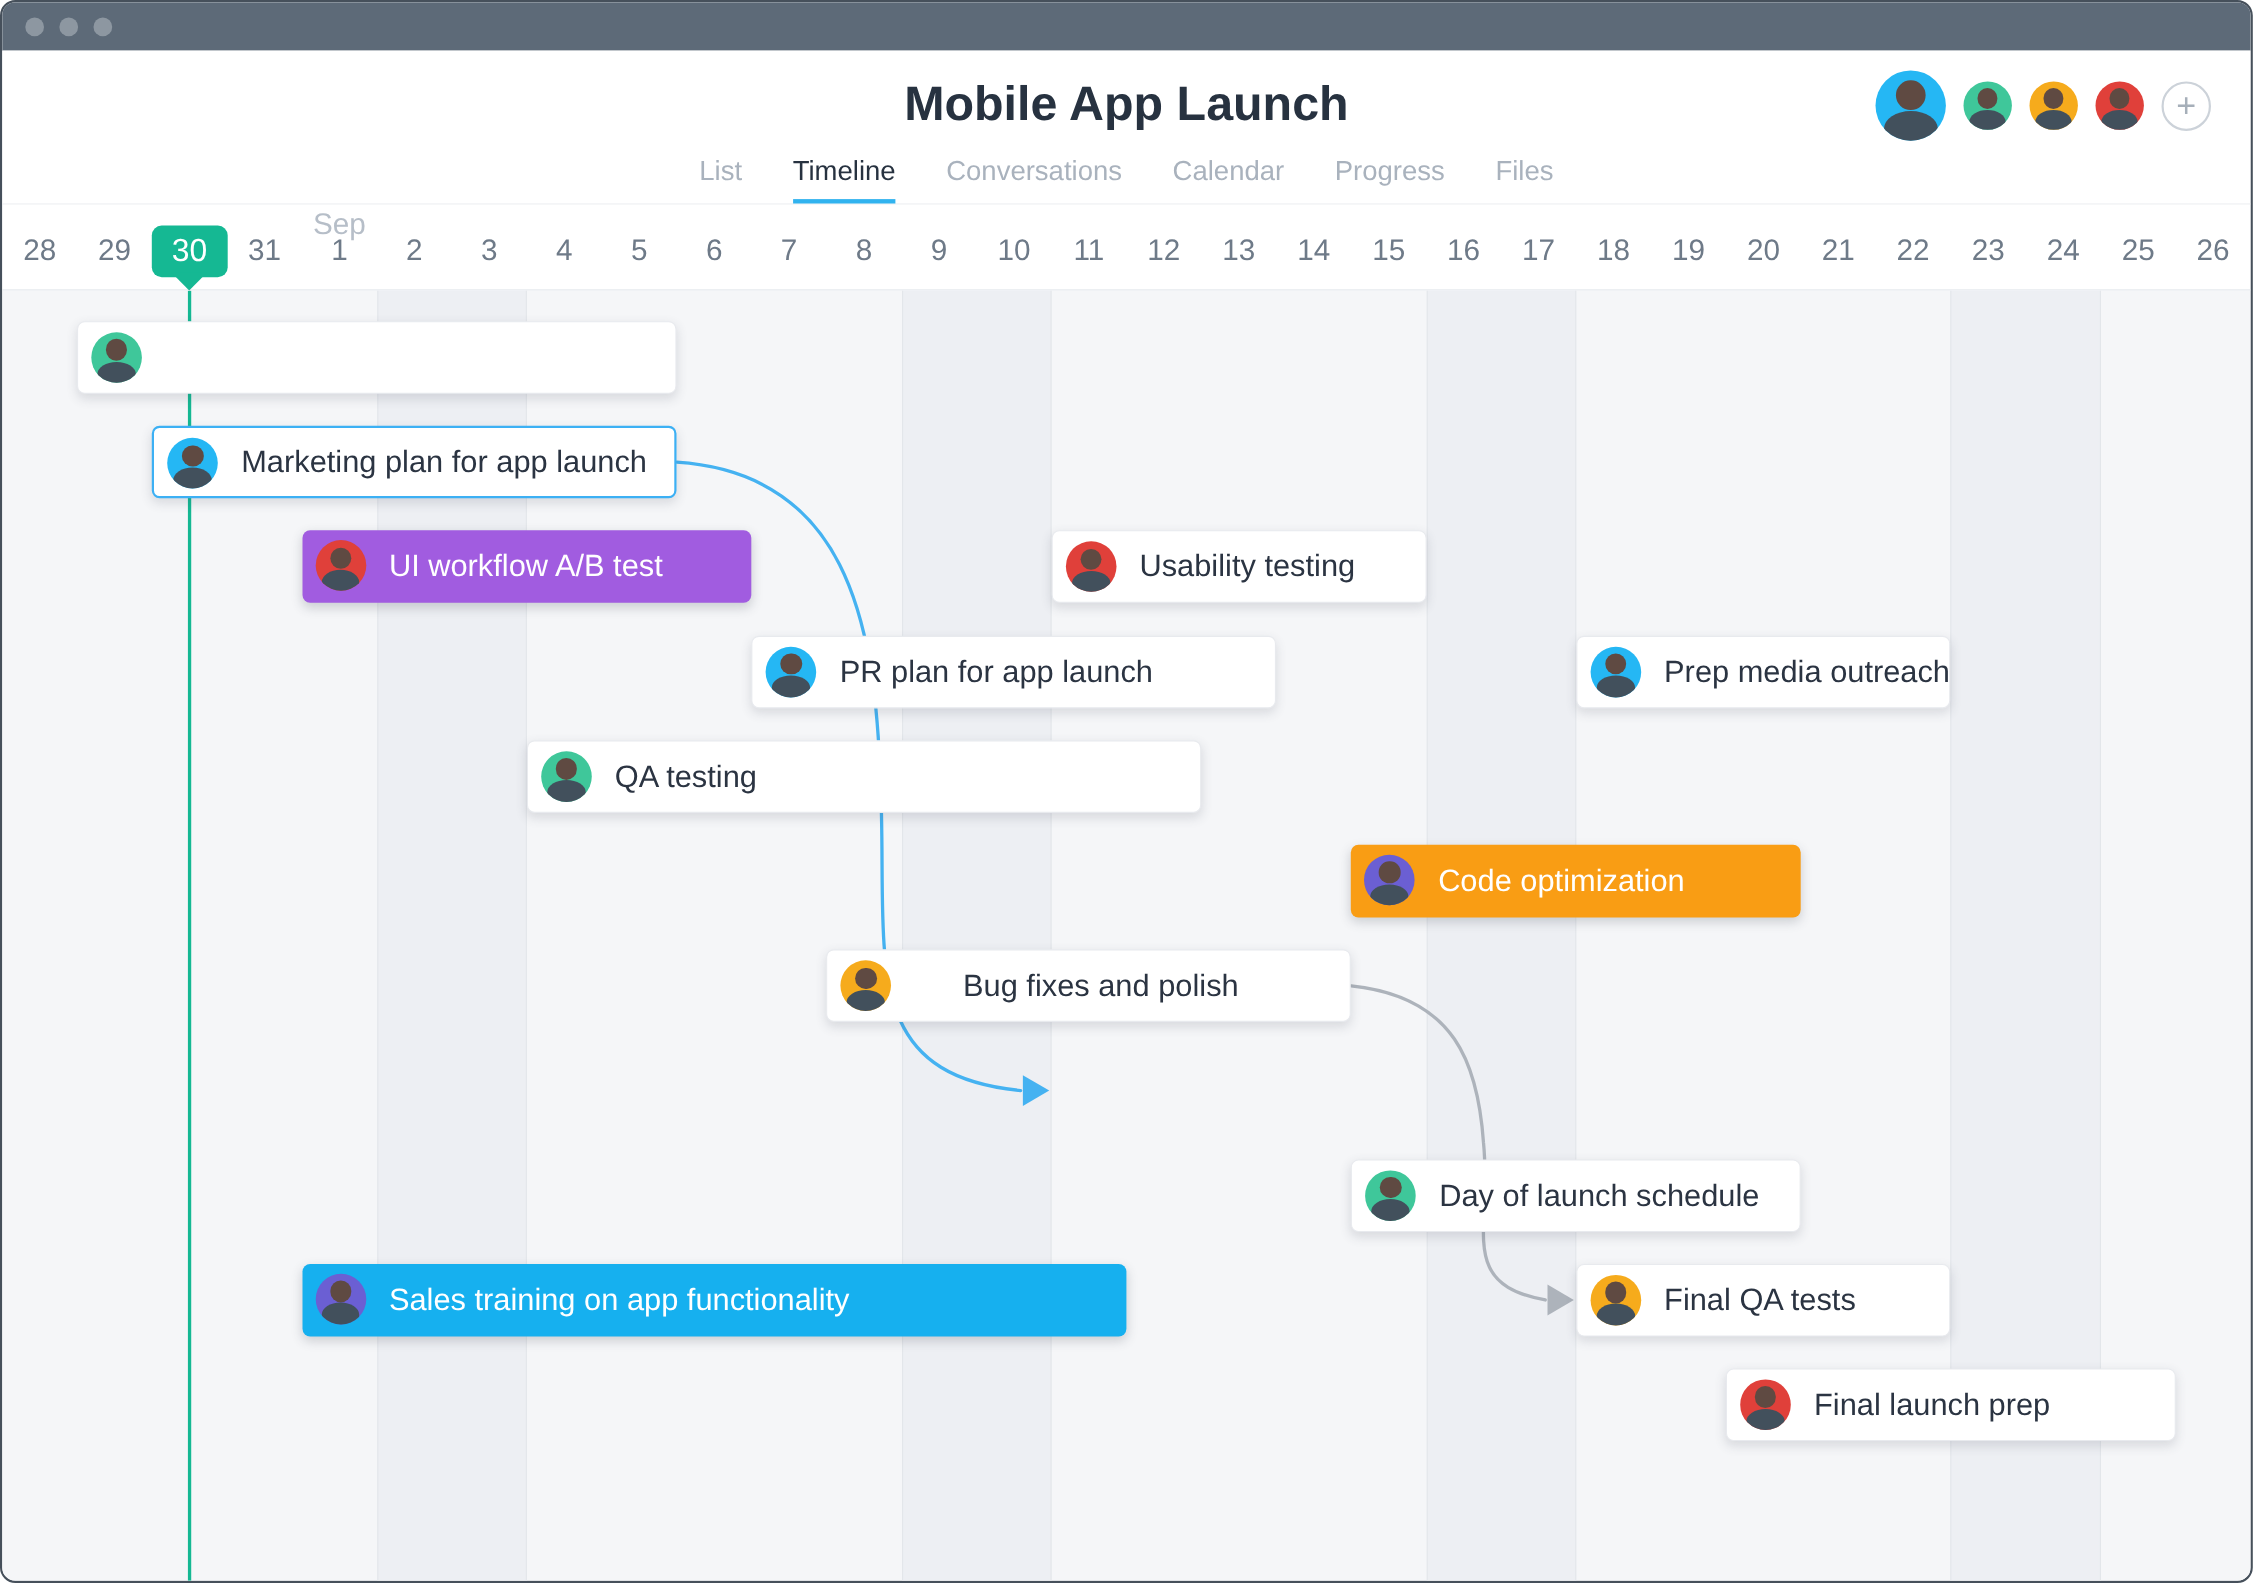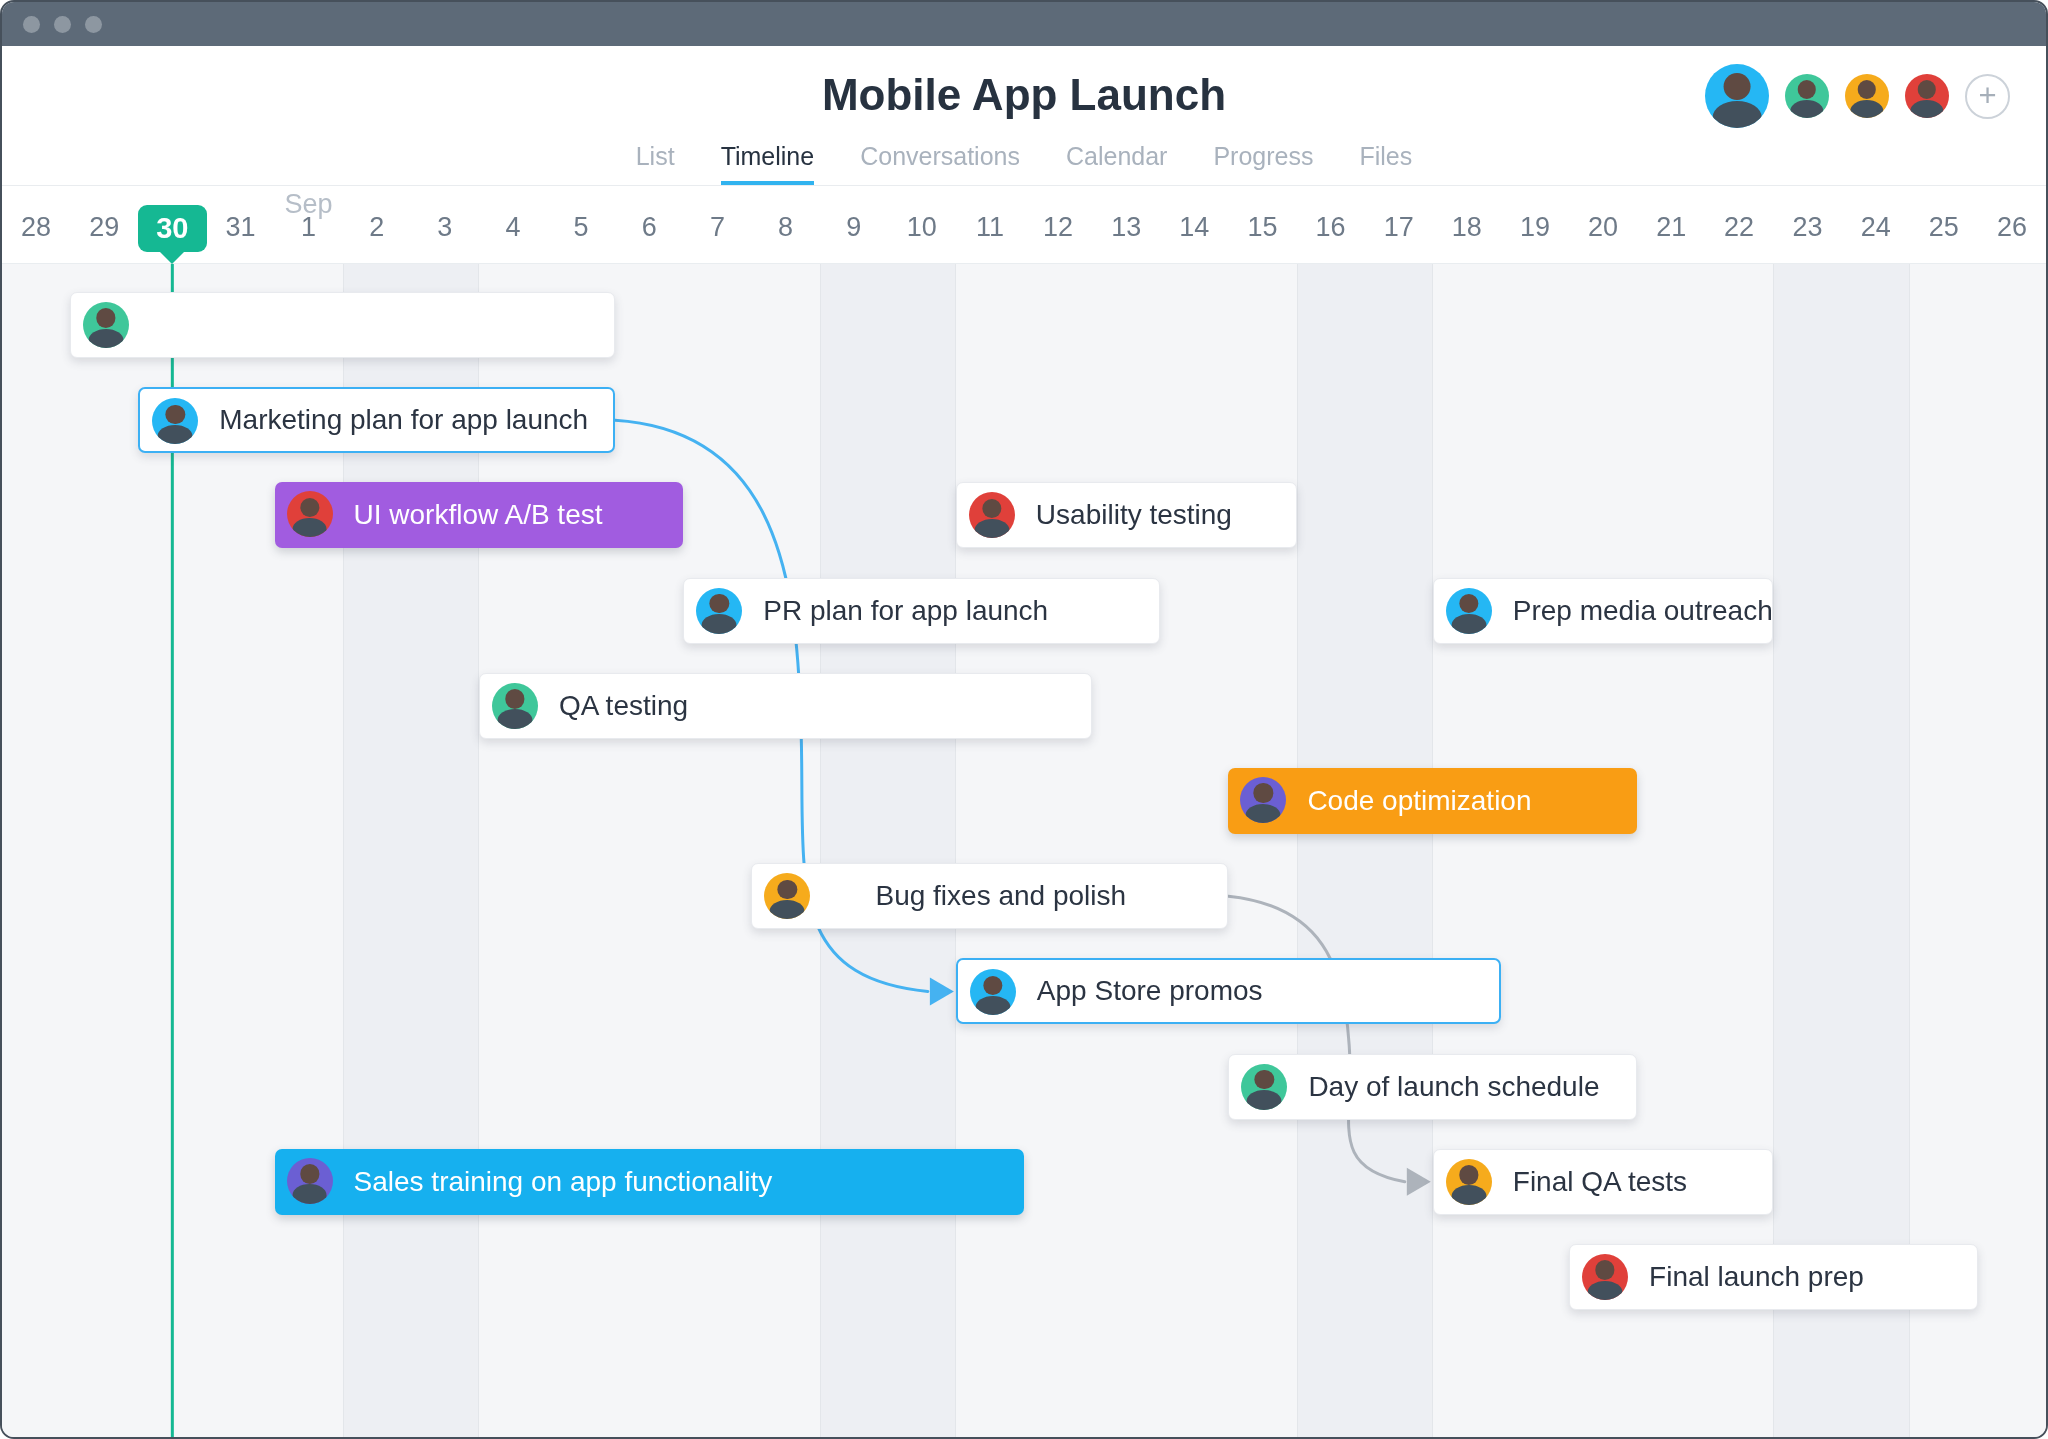--- a/index.html
+++ b/index.html
@@ -27,21 +27,21 @@
   .person::before{content:"";position:absolute;left:50%;top:14%;width:42%;height:42%;
     transform:translateX(-50%);border-radius:50%;background:#5f4a42;}
   .person::after{content:"";position:absolute;left:50%;top:58%;width:76%;height:50%;
     transform:translateX(-50%);border-radius:50% 50% 0 0;background:#42505c;}
   
   .ruler{position:relative;height:77px;background:#fff;}
   .day{position:absolute;top:24px;height:34px;line-height:34px;text-align:center;
     font-size:27px;color:#6e7a88;font-weight:500;}
   .month{position:absolute;top:-23px;left:0;width:100%;font-size:27px;color:#b6bec8;font-weight:500;}
   .today-badge{position:absolute;width:69px;height:47px;top:19px;background:#15b893;
-    border-radius:9px;color:#fff;font-size:29px;font-weight:700;text-align:center;
+    border-radius:9px;color:#fff;font-size:29px;font-weight:400;text-align:center;
     line-height:47px;z-index:2;}
   .today-badge::after{content:"";position:absolute;left:50%;top:43px;transform:translateX(-50%);
     border-left:16px solid transparent;border-right:16px solid transparent;
     border-top:16px solid #15b893;}
   
   .chart{position:relative;height:1174px;background:#f5f6f8;border-top:1px solid #e9edf0;overflow:hidden;}
   .band{position:absolute;top:0;bottom:0;background:#edeff3;
     border-left:1px solid #e3e6ea;border-right:1px solid #e3e6ea;z-index:0;}
   svg.overlay{position:absolute;left:0;top:0;z-index:1;pointer-events:none;}
   .task{position:absolute;height:66px;border-radius:7px;display:flex;align-items:center;
@@ -180,26 +180,20 @@
           <div class="person"></div>
         </div>
         <span class="lbl">Code optimization</span>
       </div>
       <div class="task white" style="left: 749.467px; top: 599.2px; width: 476.933px; padding-left: 44px;">
         <div class="pav" style="background: rgb(246, 171, 28);">
           <div class="person"></div>
         </div>
         <span class="lbl">Bug fixes and polish</span>
       </div>
-      <div class="task white selected" style="left: 953.867px; top: 694.4px; width: 545.067px;">
-        <div class="pav" style="background: rgb(37, 183, 244);">
-          <div class="person"></div>
-        </div>
-        <span class="lbl">App Store promos</span>
-      </div>
       <div class="task white" style="left: 1226.4px; top: 789.6px; width: 408.8px;">
         <div class="pav" style="background: rgb(63, 199, 154);">
           <div class="person"></div>
         </div>
         <span class="lbl">Day of launch schedule</span>
       </div>
       <div class="task fill" style="left: 272.533px; top: 884.8px; width: 749.467px; background: rgb(22, 176, 239);">
         <div class="pav" style="background: rgb(107, 95, 211);">
           <div class="person"></div>
         </div>

